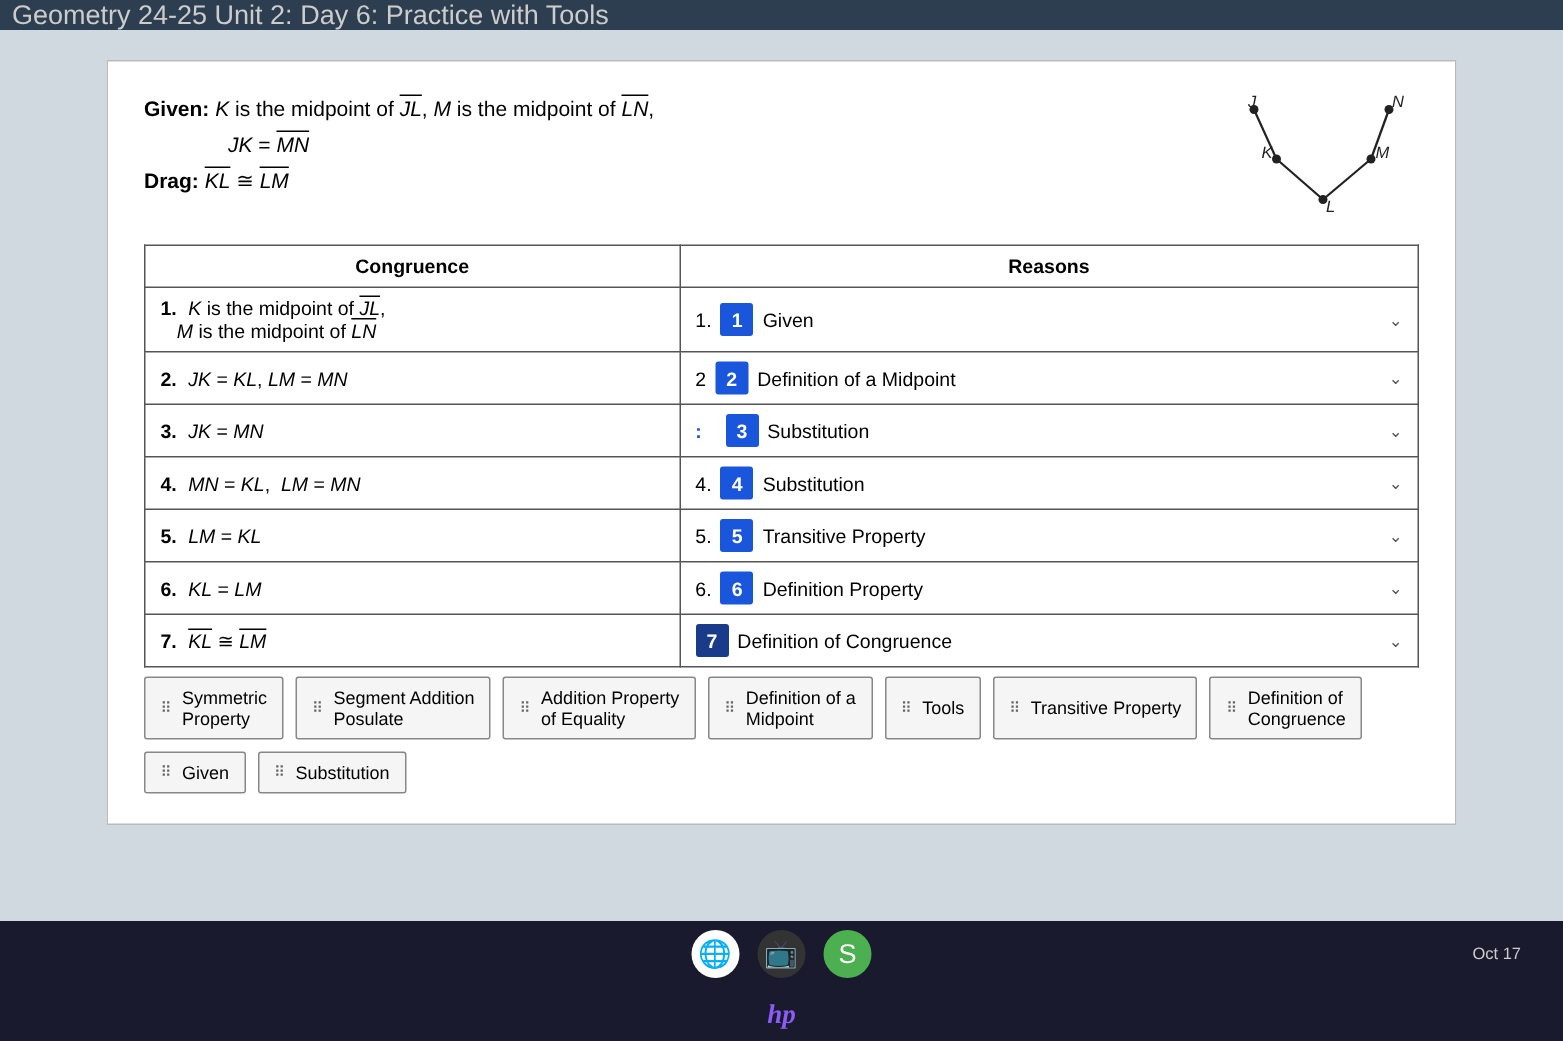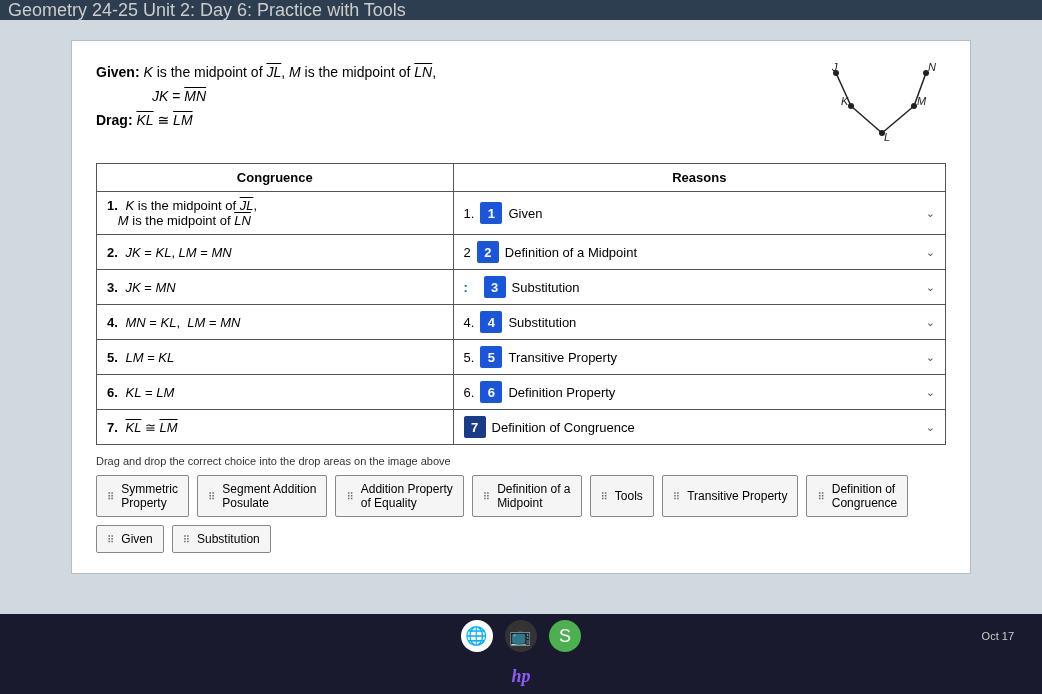--- a/index.html
+++ b/index.html
@@ -379,21 +379,20 @@
             <div class="reason-cell">
               <span class="num-badge dark">7</span>
               <span class="reason-text">Definition of Congruence</span>
               <span class="dropdown-arrow">⌄</span>
             </div>
           </td>
         </tr>
       </tbody>
     </table>
 
-    <div class="drag-instruction">Drag and drop the correct choice into the drop areas on the image above</div>
 
     <div class="drag-area">
       <div class="drag-chip">
         <span class="dots">⠿</span>
         <span>Symmetric<br>Property</span>
       </div>
       <div class="drag-chip">
         <span class="dots">⠿</span>
         <span>Segment Addition<br>Posulate</span>
       </div>

